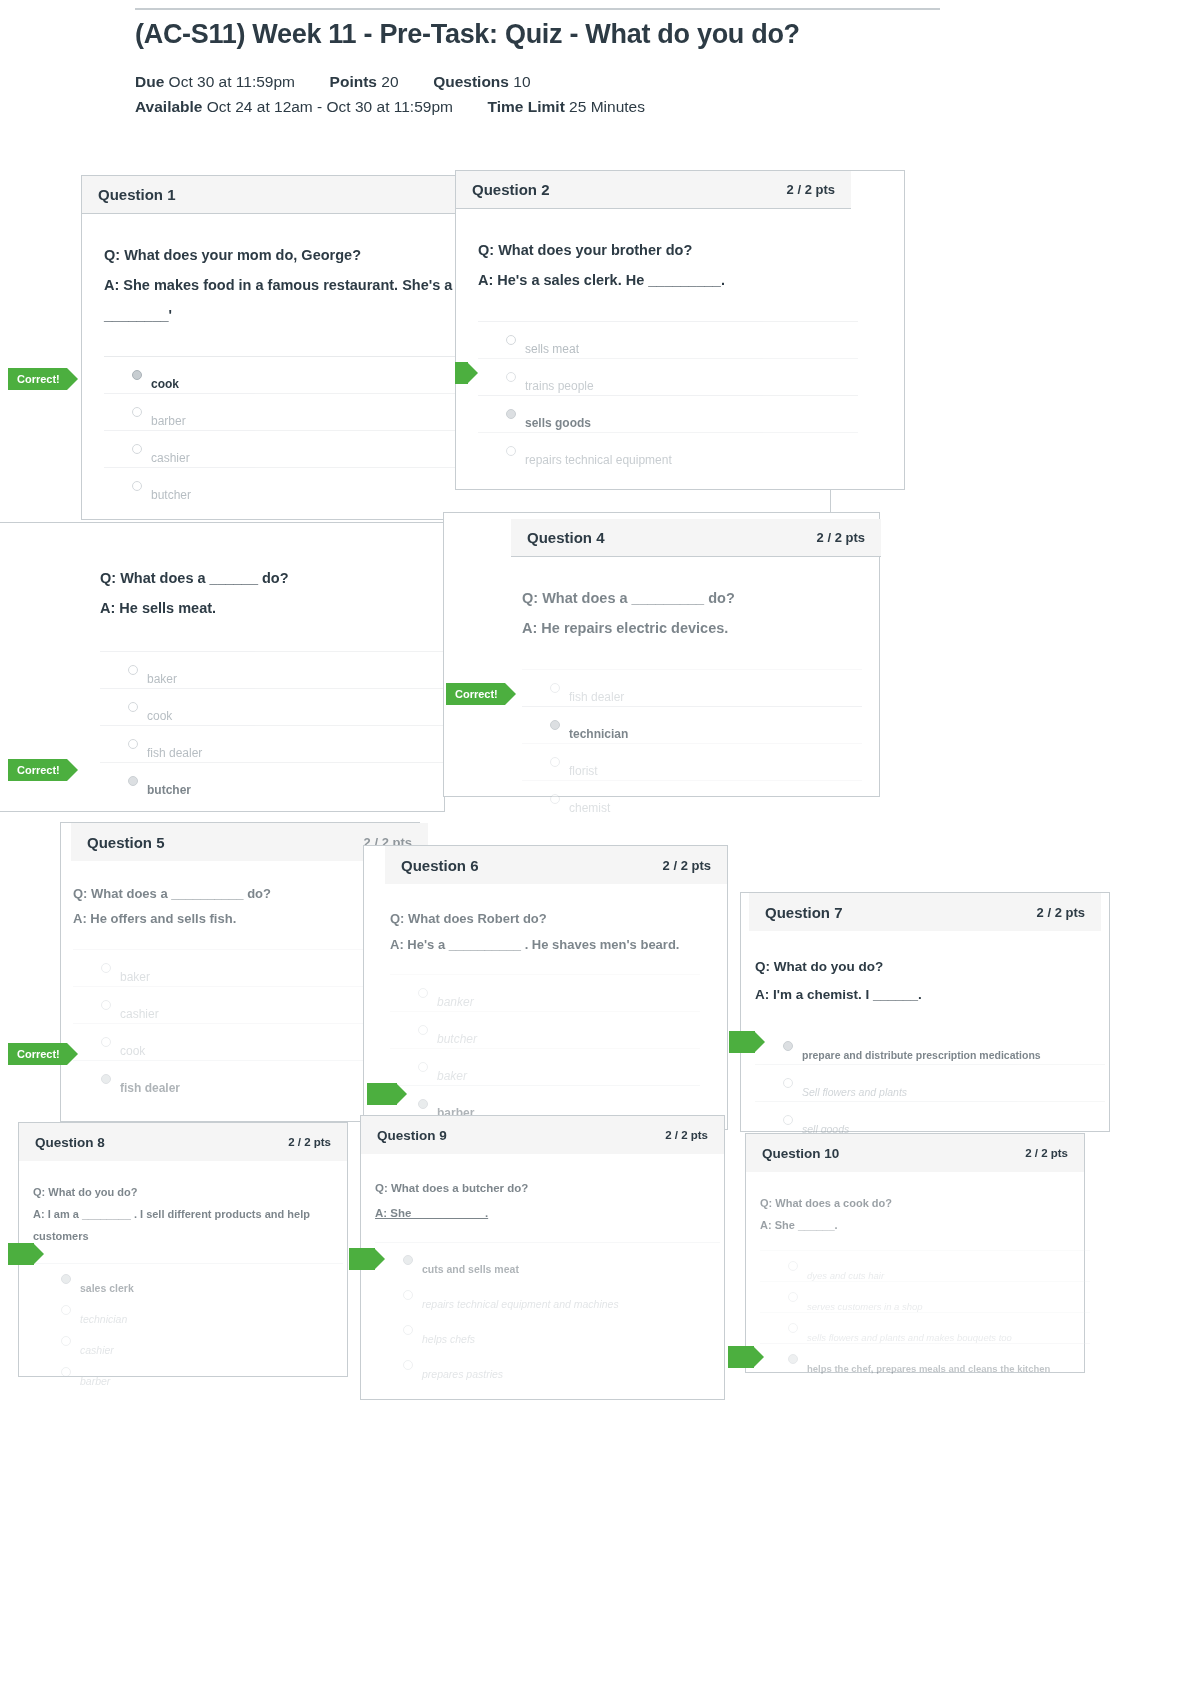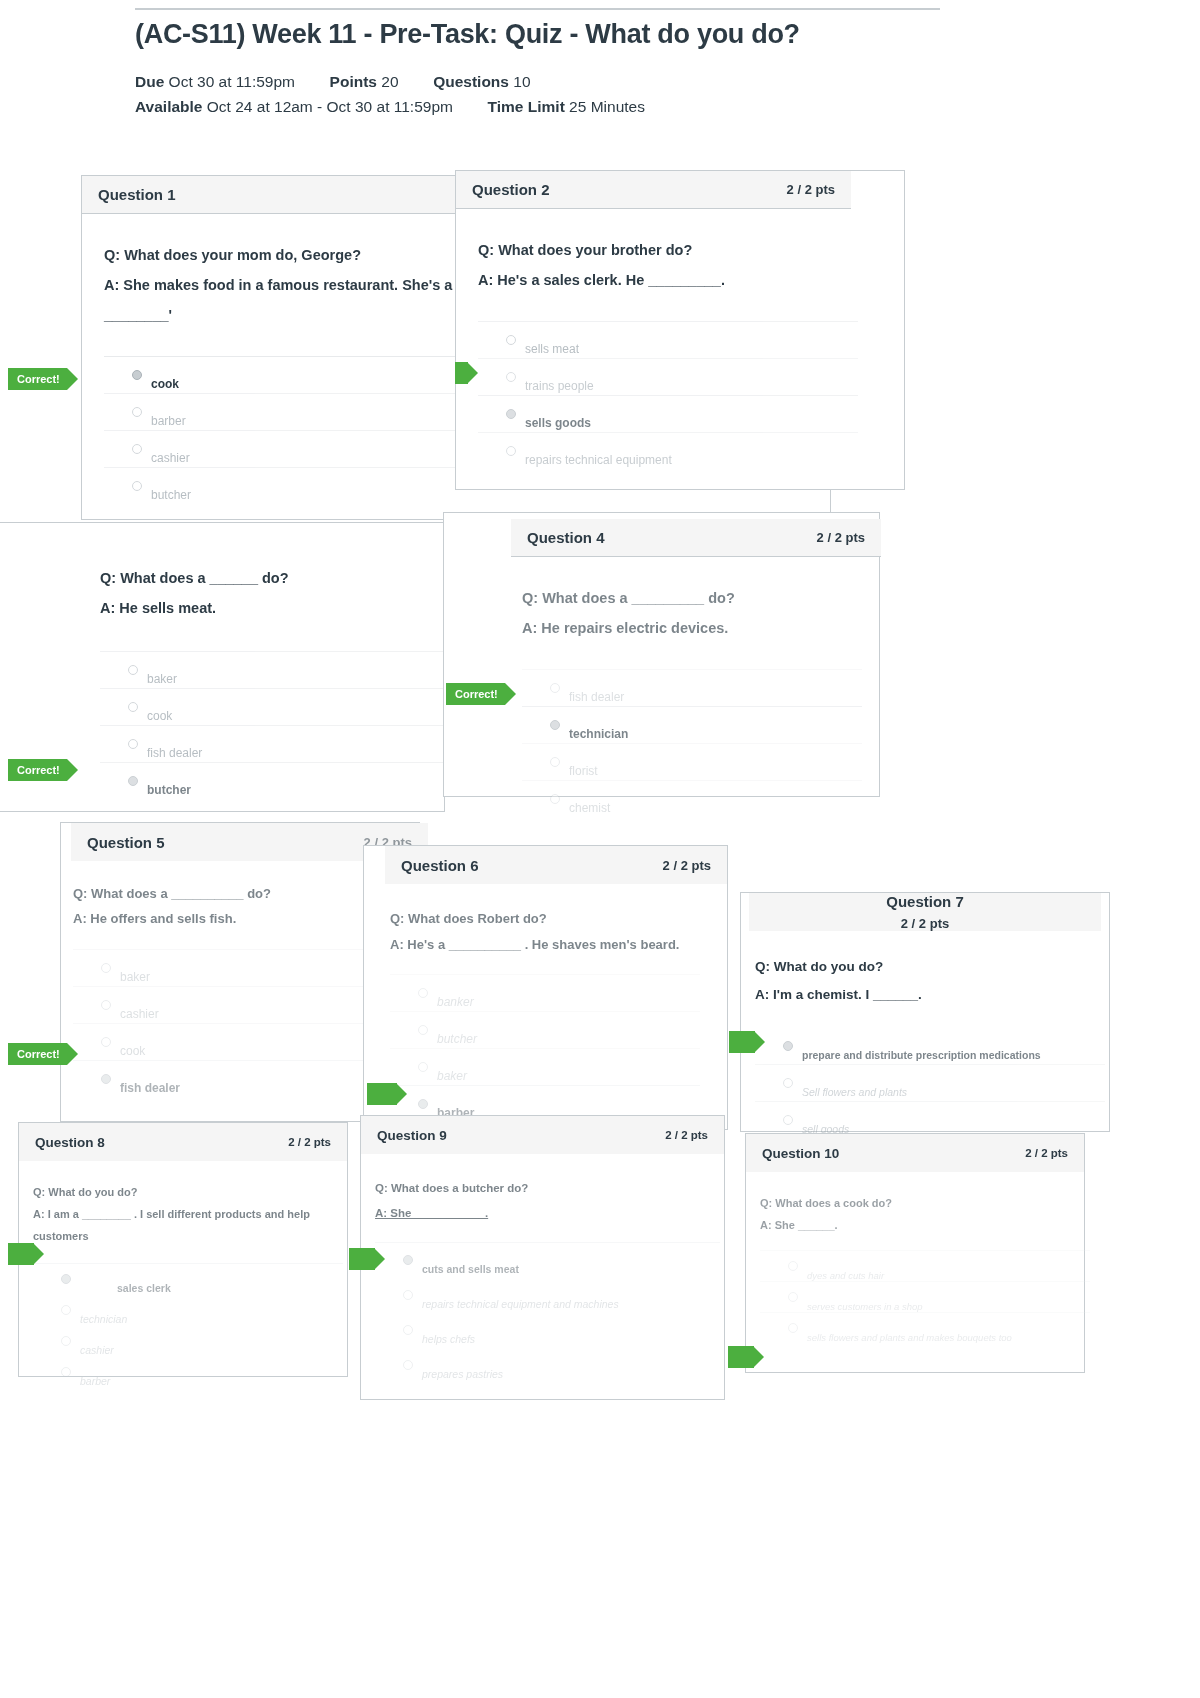--- a/index.html
+++ b/index.html
@@ -293,21 +293,21 @@
       <div class="ans selected washA">
         <span class="radio"></span>
         <span class="atext">barber</span>
       </div>
     </div>
   </div>
 </div>
 <div class="flag noLabel" style="left:367px; top:1083px; width:30px;"></div>
 
 <div class="qcard" style="left:740px; top:892px; width:370px; height:240px;">
-  <div class="qhead" style="width:352px; margin-left:8px; border-bottom:none;flex-direction:column;">
+  <div class="qhead" style="width:352px; margin-left:8px; border-bottom:none;">
     <span class="qname">Question 7</span>
     <span class="qpts">2 / 2 pts</span>
   </div>
   <div class="qbody" style="padding:22px 0 0 14px;">
     <div class="qtext" style="font-size:13.5px; line-height:28px;">Q: What do you do?</div>
     <div class="qtext" style="font-size:13.5px; line-height:28px;">A: I'm a chemist. I ______.</div>
     <div class="answers" style="width:350px; margin-top:18px;">
       <div class="ans selected washA" style="border-top:none;">
         <span class="radio"></span>
         <span class="atext" style="font-size:10.5px;">prepare and distribute prescription medications</span>
@@ -327,21 +327,21 @@
 
 <div class="qcard" style="left:18px; top:1122px; width:330px; height:255px;">
   <div class="qhead" style="width:328px; border-bottom:none;">
     <span class="qname" style="font-size:13.5px;">Question 8</span>
     <span class="qpts" style="font-size:11.5px;">2 / 2 pts</span>
   </div>
   <div class="qbody washA" style="padding:20px 0 0 14px;">
     <div class="qtext" style="font-size:11px; line-height:22px;">Q: What do you do?</div>
     <div class="qtext" style="font-size:11px; line-height:22px;">A: I am a ________ . I sell different products and help customers</div>
     <div class="answers" style="width:310px; margin-top:16px;">
-      <div class="ans selected washA" style="height:31px;gap:37px;">
+      <div class="ans selected washA" style="height:31px;">
         <span class="radio"></span>
         <span class="atext" style="font-size:10.5px;">sales clerk</span>
       </div>
       <div class="ans washC" style="height:31px; border-top:none;">
         <span class="radio"></span>
         <span class="atext" style="font-size:10.5px;">technician</span>
       </div>
       <div class="ans washC" style="height:31px; border-top:none;">
         <span class="radio"></span>
         <span class="atext" style="font-size:10.5px;">cashier</span>
@@ -399,16 +399,20 @@
         <span class="atext" style="font-size:9.5px;">dyes and cuts hair</span>
       </div>
       <div class="ans washC" style="height:31px;">
         <span class="radio"></span>
         <span class="atext" style="font-size:9.5px;">serves customers in a shop</span>
       </div>
       <div class="ans washC" style="height:31px;">
         <span class="radio"></span>
         <span class="atext" style="font-size:9.5px;">sells flowers and plants and makes bouquets too</span>
       </div>
+      <div class="ans selected washA" style="height:31px;">
+        <span class="radio"></span>
+        <span class="atext" style="font-size:9.5px;">helps the chef, prepares meals and cleans the kitchen</span>
+      </div>
     </div>
   </div>
 </div>
 <div class="flag noLabel" style="left:728px; top:1346px; width:26px;"></div>
 
 </body></html>

